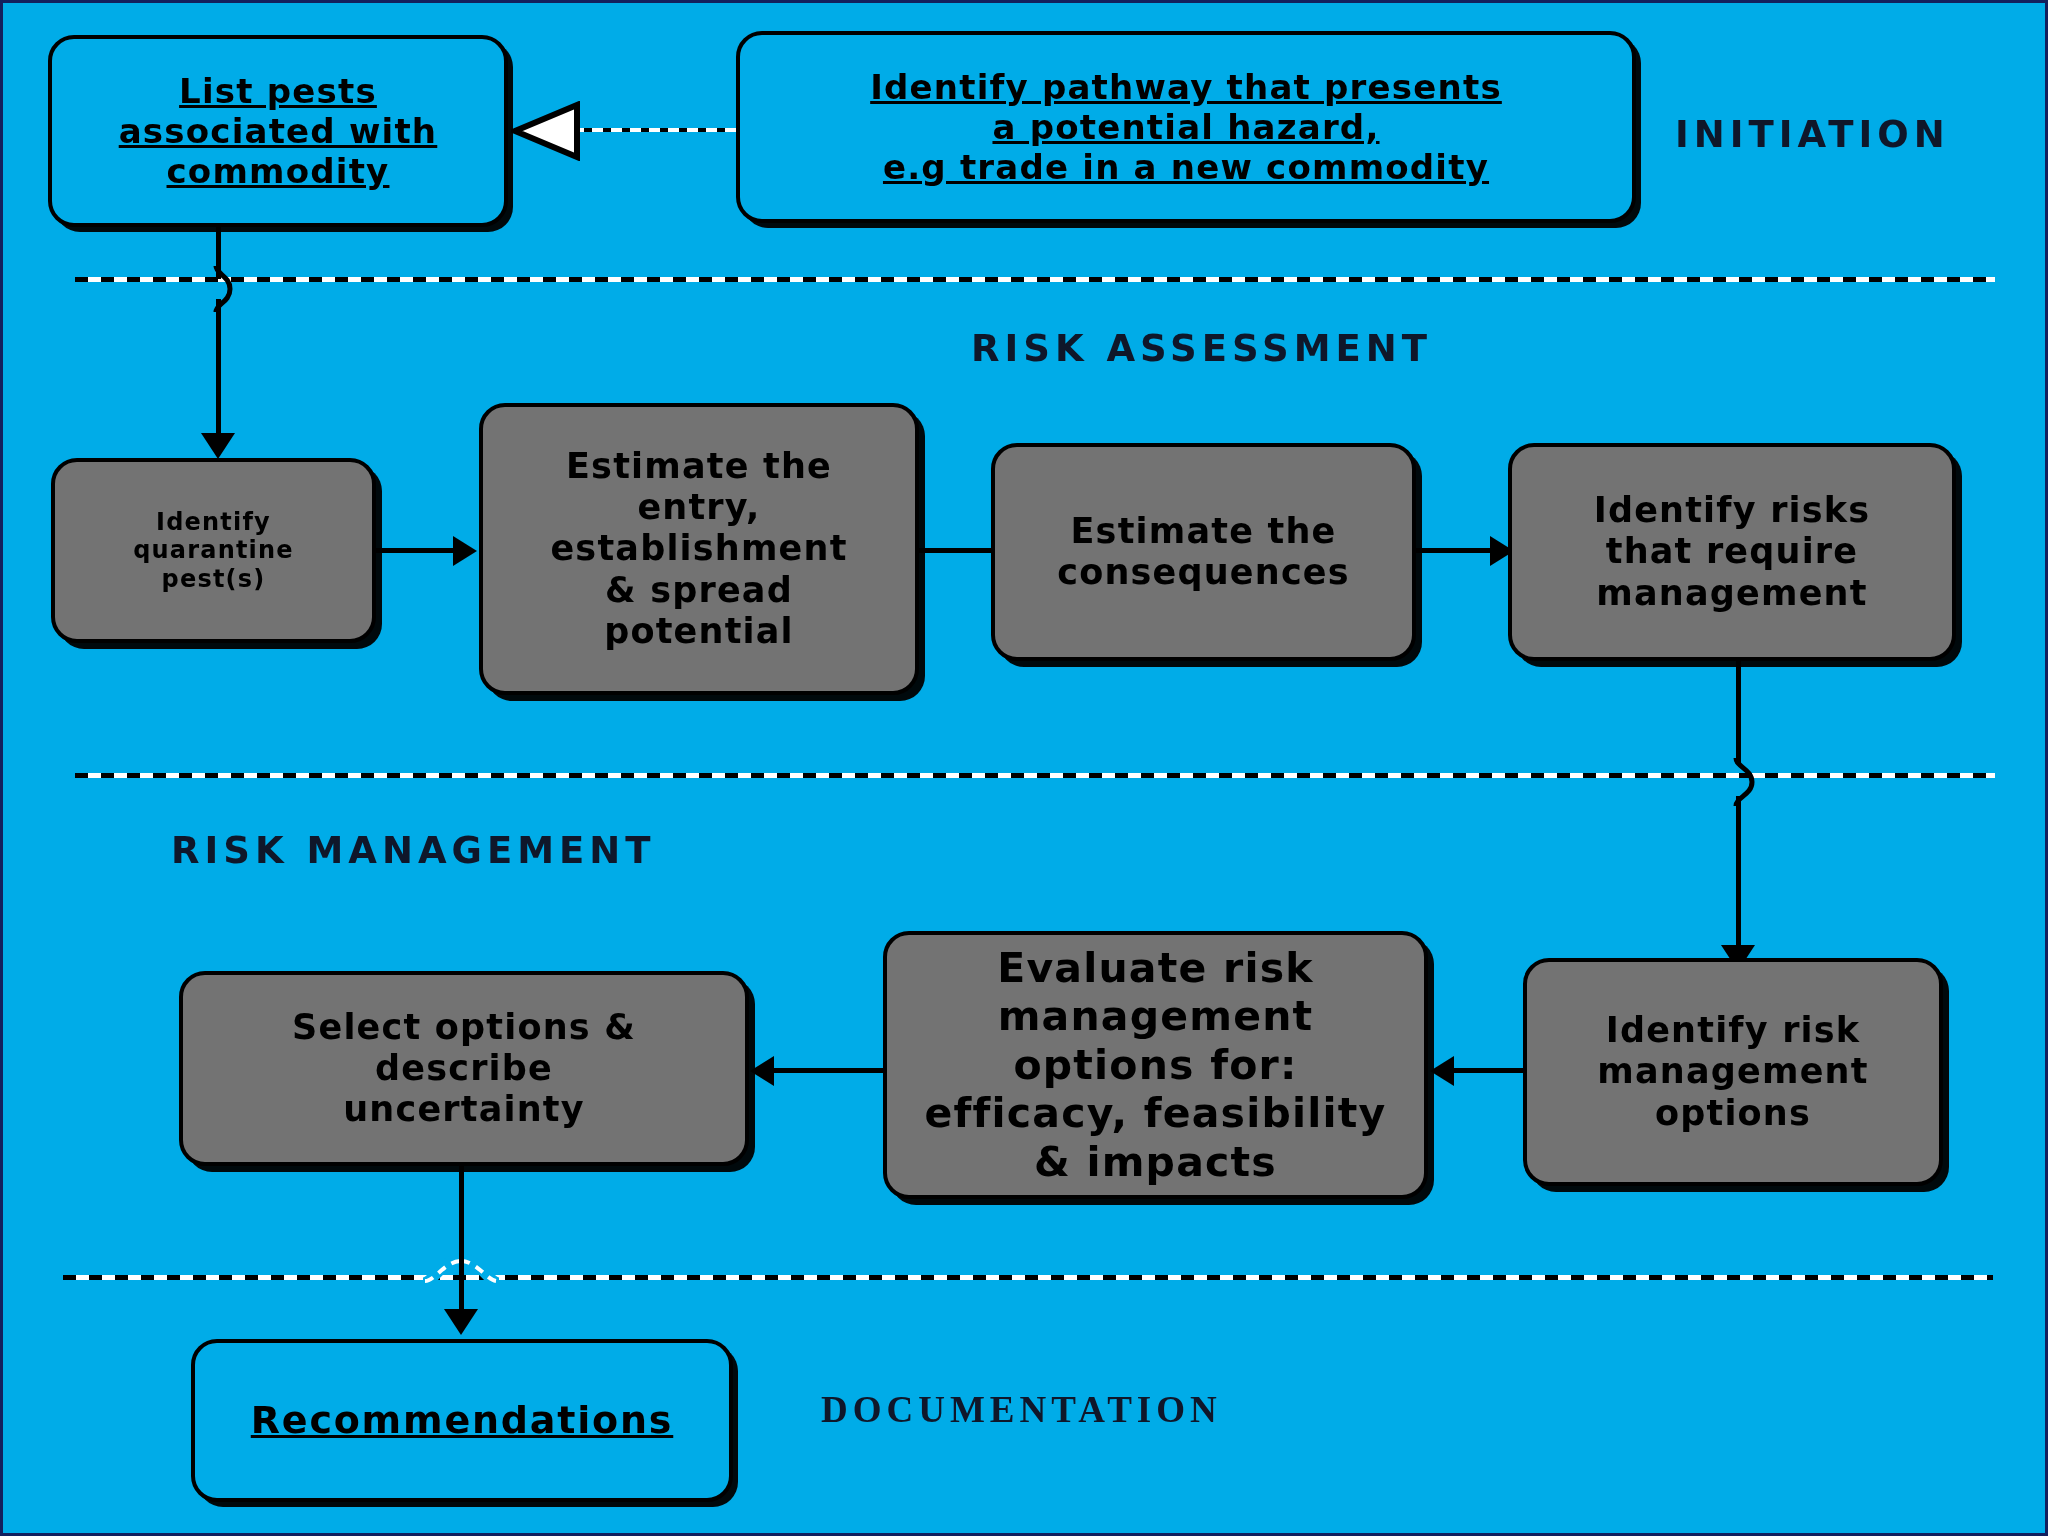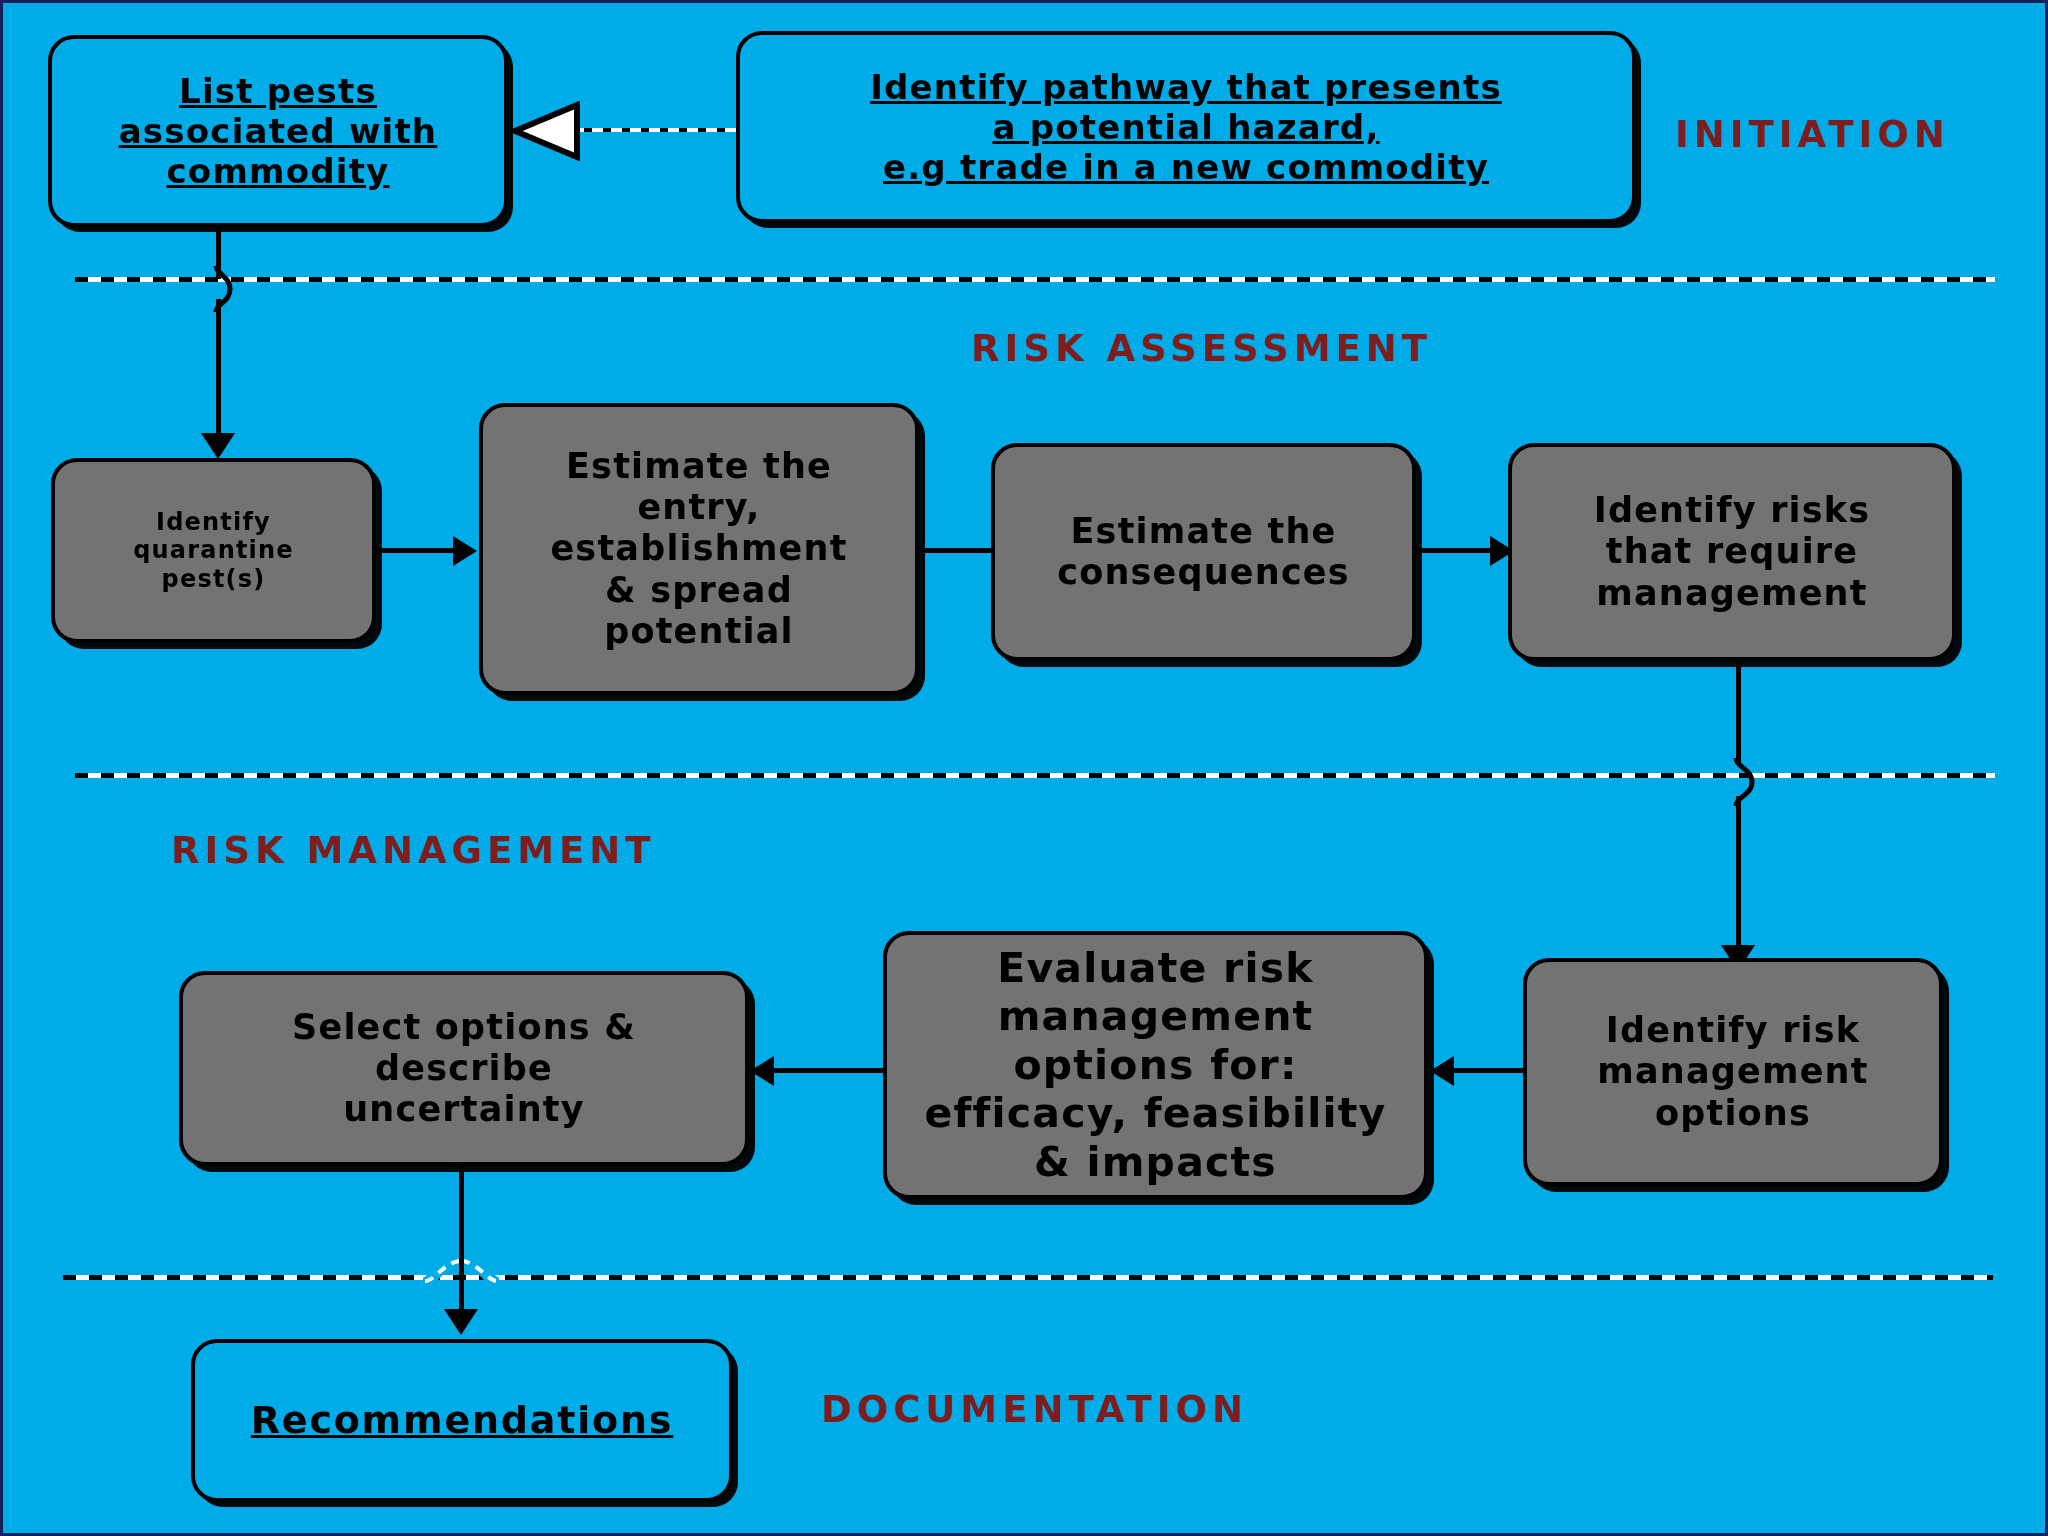--- a/index.html
+++ b/index.html
@@ -34,21 +34,21 @@
     z-index: 5;
     box-shadow: 7px 7px 0 -1px rgba(0,0,0,0.95);
   }
   .node.white { background: #737373; }
   .node.blue  { background: #00ACE8; box-shadow: 6px 6px 0 -1px rgba(0,0,0,0.95); text-decoration: underline; }
   .node .txt { display: block; padding: 0 10px; }
 
   
   .section-label {
     position: absolute;
-    color: #7f1d1d;
+    color: #0f172a;
     font-weight: bold;
     letter-spacing: 5px;
     white-space: nowrap;
     z-index: 6;
   }
 
   
   .separator {
     position: absolute;
     height: 5px;
@@ -111,21 +111,21 @@
 <body>
 
 <div id="canvas">
 
   <div class="section-label" style="left:1672px; top:110px; font-size:37px;">INITIATION</div>
 
   <div class="section-label" style="left:968px; top:324px; font-size:37px;">RISK ASSESSMENT</div>
 
   <div class="section-label" style="left:168px; top:826px; font-size:37px;">RISK MANAGEMENT</div>
 
-  <div class="section-label" style="left:818px; top:1385px; font-size:37px;">DOCUMENTATION</div>
+  <div class="section-label" style="left:818px; top:1385px; font-size:37px;font-family:Liberation Serif, serif;">DOCUMENTATION</div>
 
   <div class="separator" style="left:72px; top:274px; width:1920px;"></div>
   <div class="separator" style="left:72px; top:770px; width:1920px;"></div>
   <div class="separator" style="left:60px; top:1272px; width:1930px;"></div>
 
   <div class="node blue" style="left:45px; top:32px; width:460px; height:192px; font-size:34px;">
     <span class="txt">
       <span>List pests</span><br>
       <span>associated with</span><br>
       <span>commodity</span>

